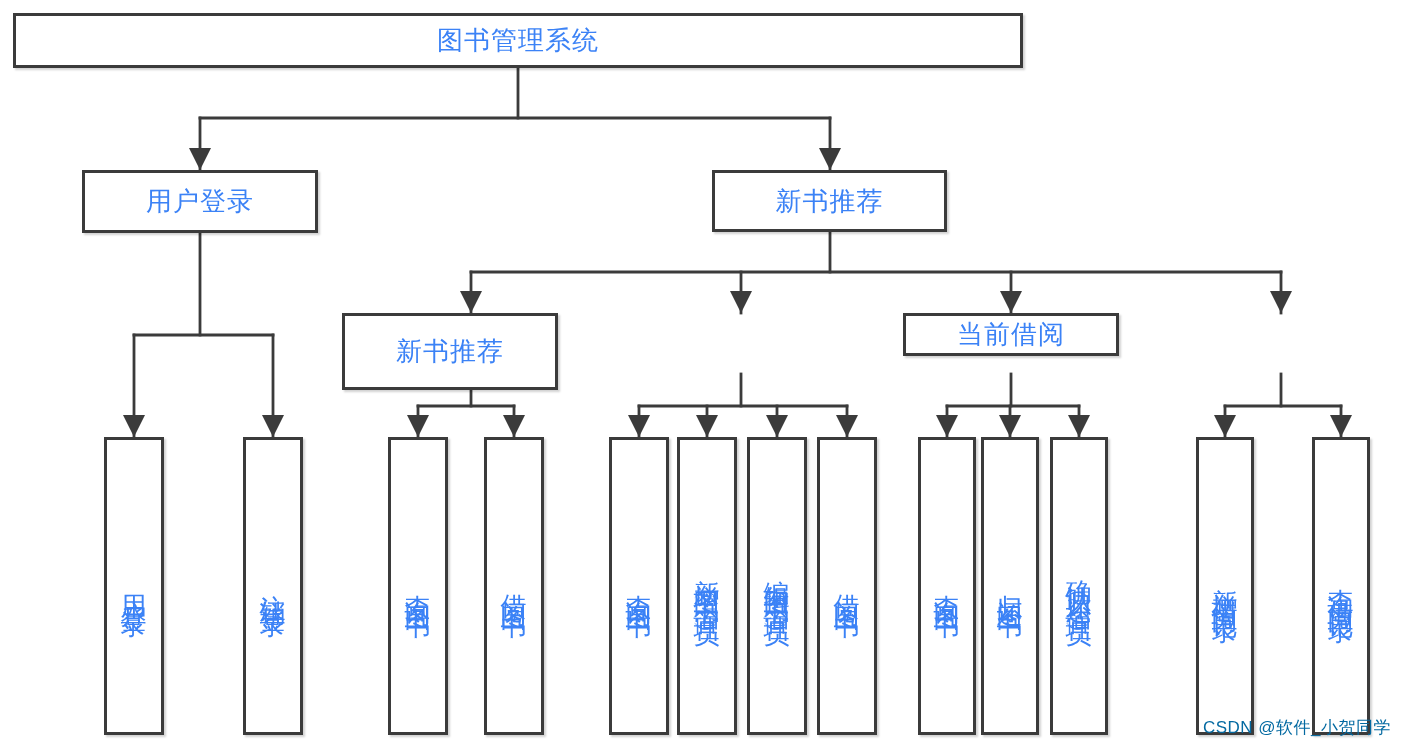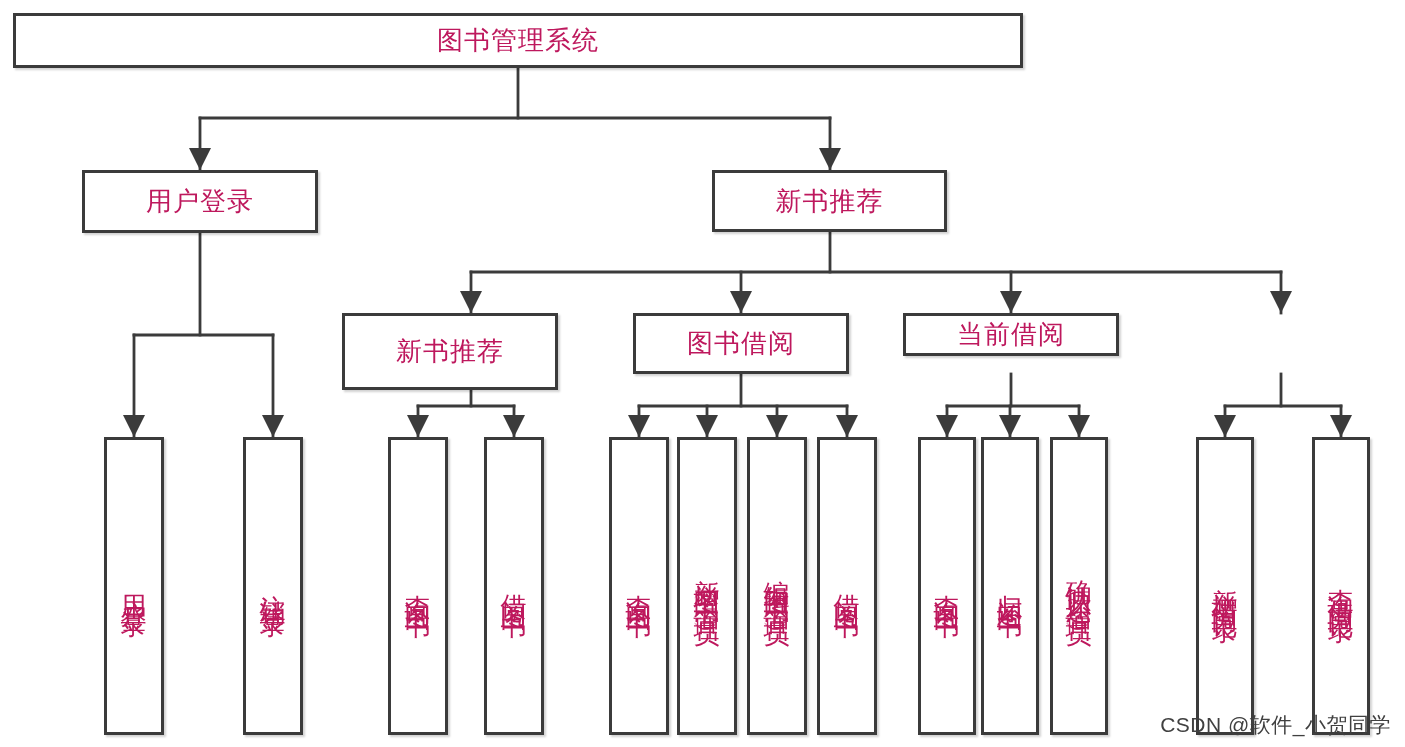--- a/index.html
+++ b/index.html
@@ -4,31 +4,31 @@
 <style>
   html,body{margin:0;padding:0;background:#ffffff;}
   .canvas{
     position:relative;width:1405px;height:747px;background:#ffffff;
     font-family:"Liberation Sans","DejaVu Sans",sans-serif;overflow:hidden;
   }
   svg.wires{position:absolute;left:0;top:0;z-index:1;}
   .box{
     position:absolute;box-sizing:border-box;background:#ffffff;
     border:3px solid #3b3b3b;display:flex;align-items:center;justify-content:center;
-    box-shadow:2px 2px 2px rgba(0,0,0,0.18);z-index:2;color:#be185d;
+    box-shadow:2px 2px 2px rgba(0,0,0,0.18);z-index:2;color:#3b82f6;
   }
   .hlabel{font-size:26px;letter-spacing:1px;white-space:nowrap;}
   .leaf{top:437px;height:298px;}
   .vlabel{
     writing-mode:vertical-lr;text-orientation:mixed;
     font-size:26px;line-height:1;letter-spacing:6px;white-space:nowrap;
   }
   .watermark{
     position:absolute;right:14px;bottom:8px;z-index:5;
-    font-size:21px;color:#404040;letter-spacing:0.5px;white-space:nowrap;
+    font-size:17px;color:#0369a1;letter-spacing:0.5px;white-space:nowrap;
   }
 </style>
 </head>
 <body>
 
 <div class="canvas">
 
   <svg class="wires" width="1405" height="747" viewBox="0 0 1405 747">
     <defs>
       <marker id="arrow" markerUnits="userSpaceOnUse" markerWidth="26" markerHeight="24" refX="22" refY="12" orient="auto">
@@ -82,23 +82,20 @@
   <div class="box" style="left:82px;top:170px;width:236px;height:63px">
     <span class="hlabel">用户登录</span>
   </div>
   <div class="box" style="left:712px;top:170px;width:235px;height:62px">
     <span class="hlabel">新书推荐</span>
   </div>
 
   <div class="box" style="left:342px;top:313px;width:216px;height:77px">
     <span class="hlabel">新书推荐</span>
   </div>
-  <div class="box" style="left:633px;top:313px;width:216px;height:61px">
-    <span class="hlabel">图书借阅</span>
-  </div>
   <div class="box" style="left:903px;top:313px;width:216px;height:43px">
     <span class="hlabel">当前借阅</span>
   </div>
 
   <div class="box leaf" style="left:104px;width:60px">
     <span class="vlabel">用户登录</span>
   </div>
   <div class="box leaf" style="left:243px;width:60px">
     <span class="vlabel">注销登录</span>
   </div>

